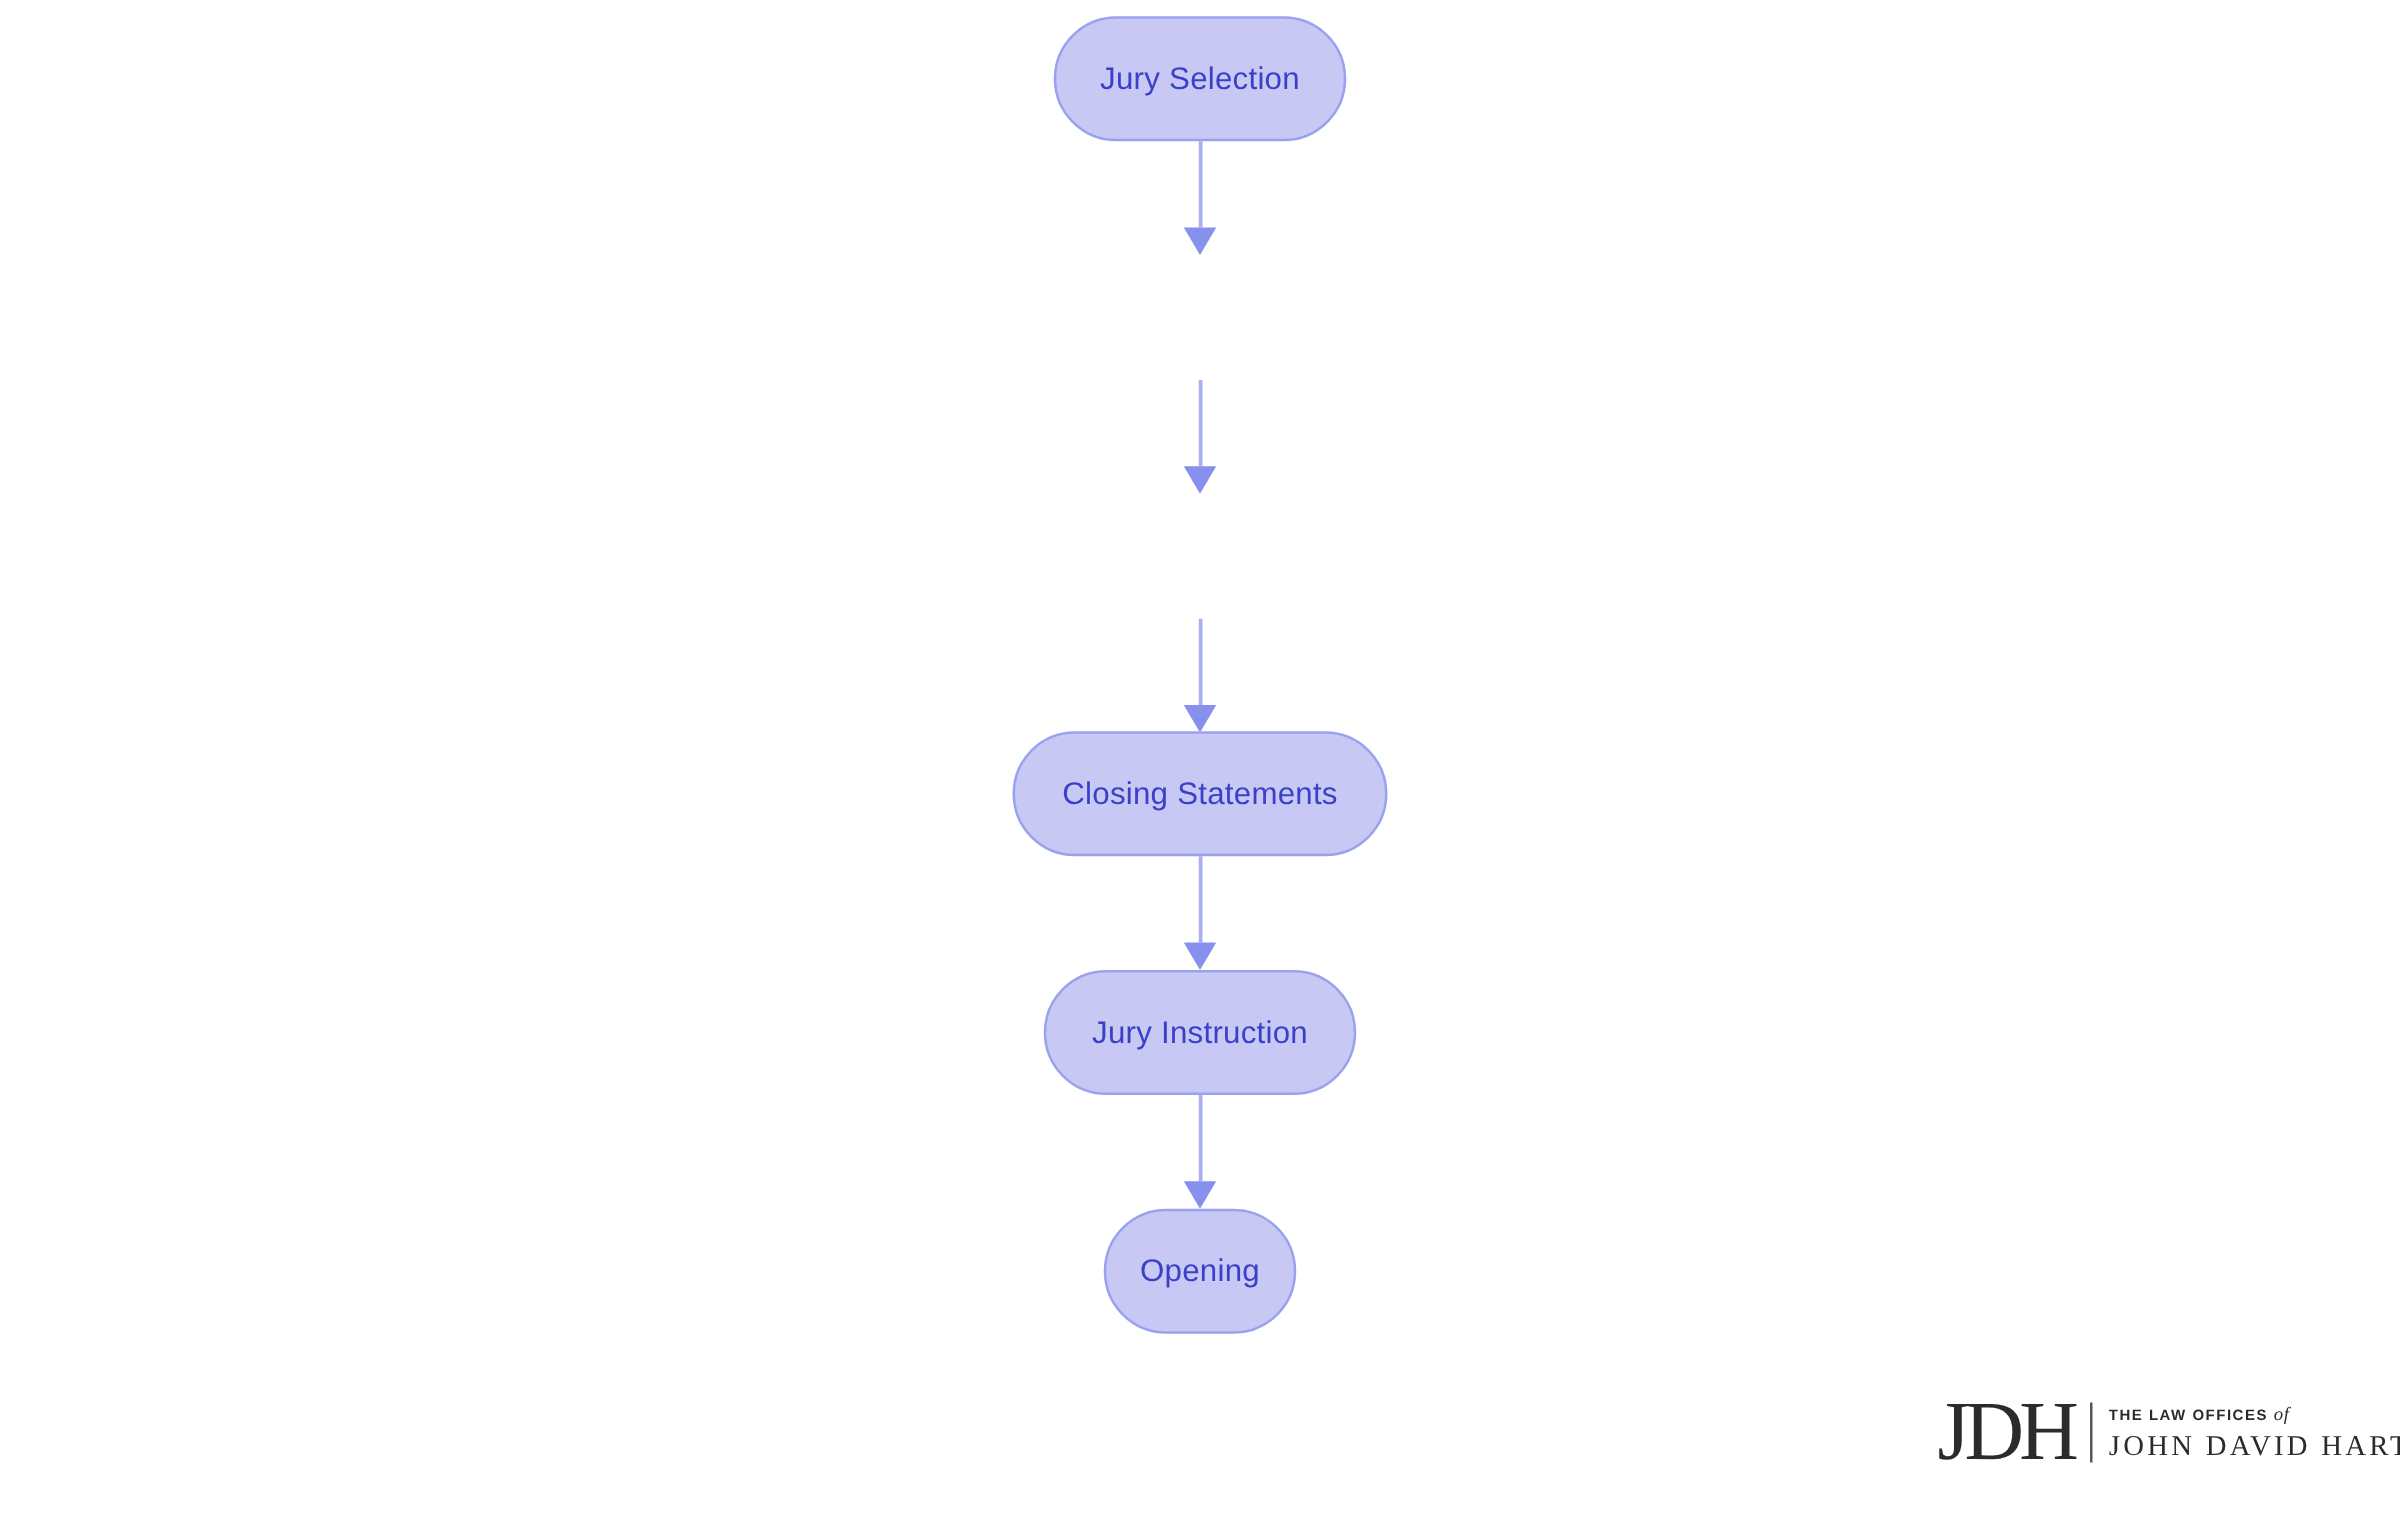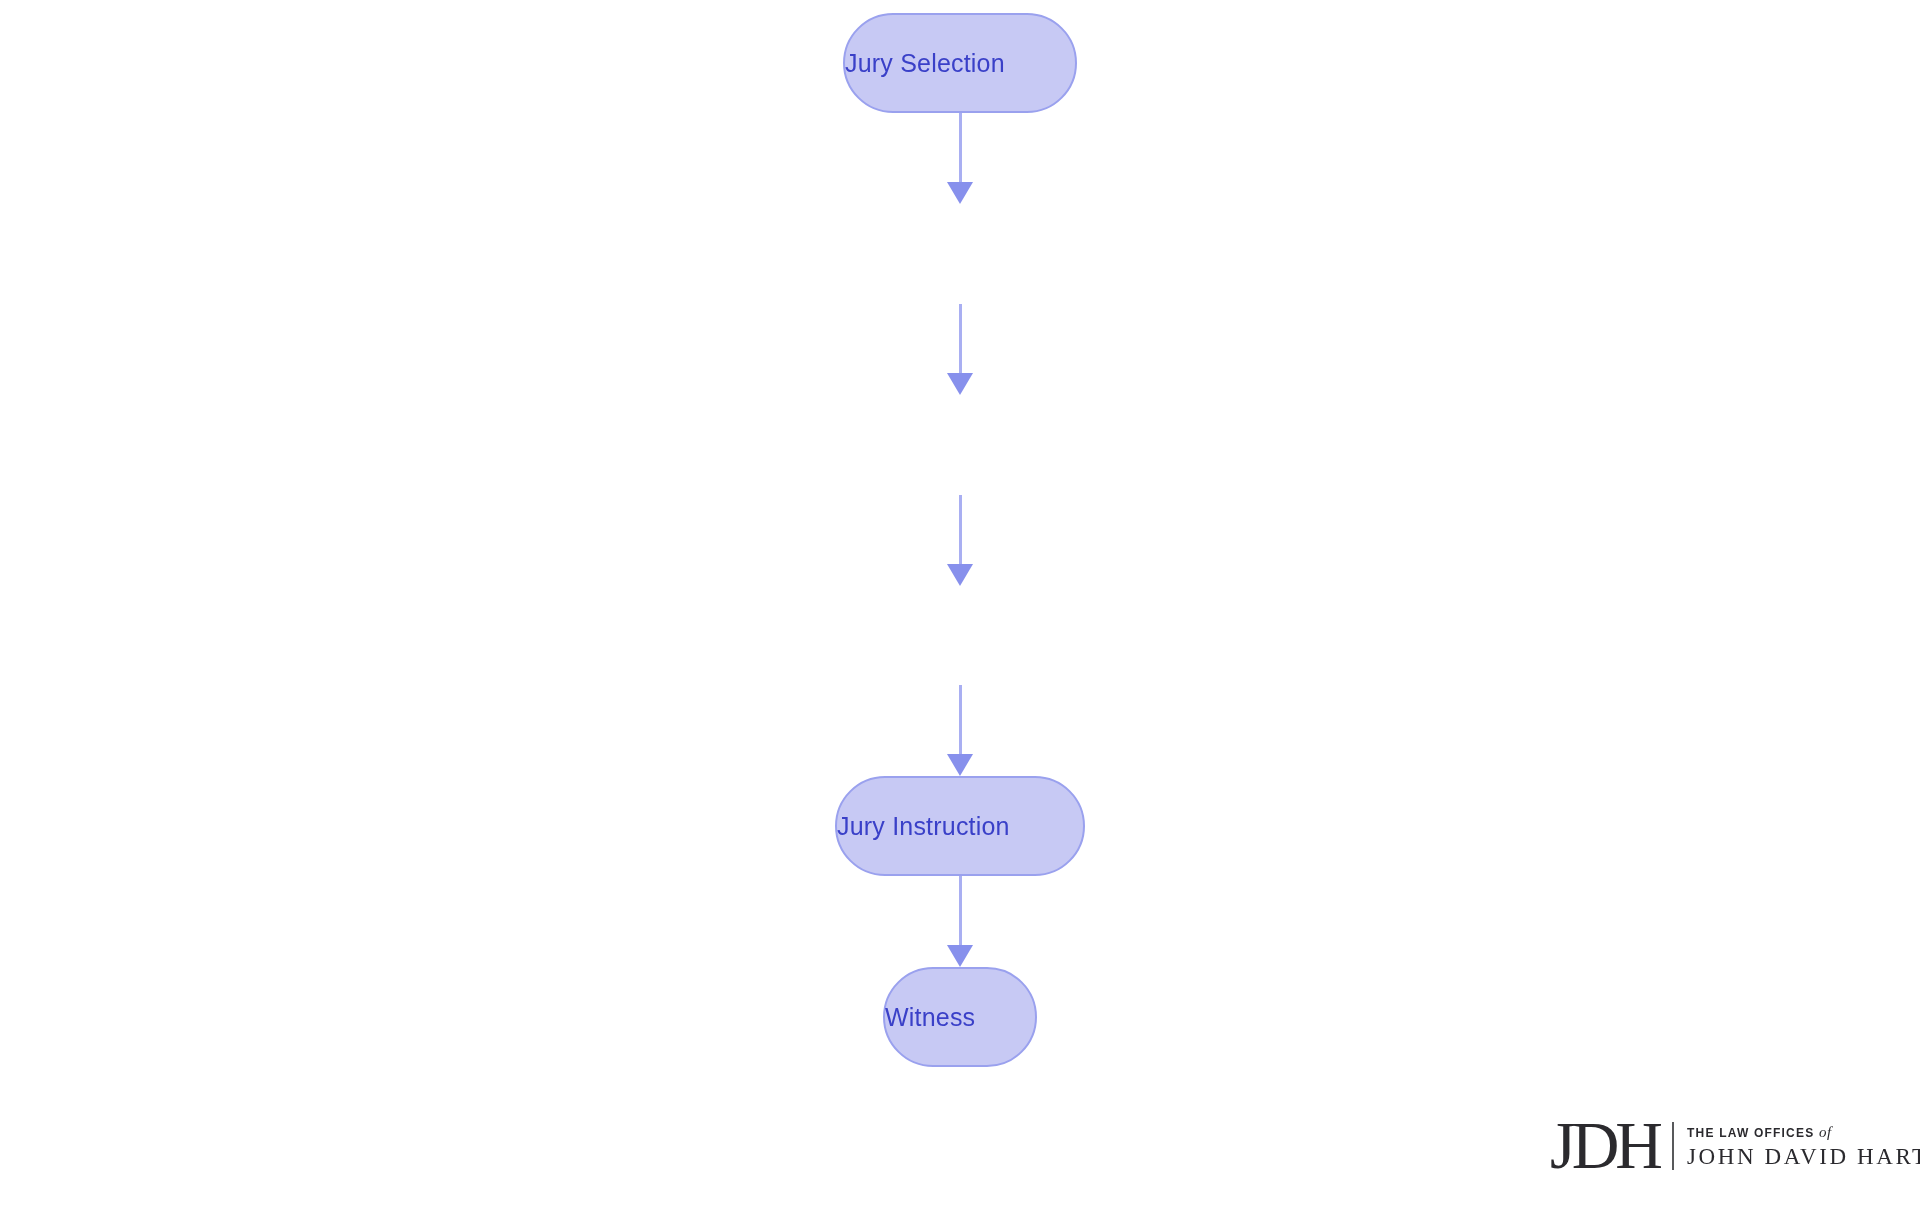--- a/index.html
+++ b/index.html
@@ -21,20 +21,21 @@
   
   .node {
     position: absolute;
     height: 100px;
     border-radius: 50px;
     background: #c7c9f4;
     border: 2px solid #9aa1ee;
     box-sizing: border-box;
     display: flex;
     align-items: center;
+    justify-content: center;
   }
   .node span {
     color: #3a40c8;
     font-size: 25px;
     letter-spacing: 0.2px;
     white-space: nowrap;
   }
   .n1 { left: 843px; top: 13px;  width: 234px; }
   .n2 { left: 803px; top: 204px; width: 314px; }
   .n3 { left: 679px; top: 395px; width: 562px; }
@@ -143,37 +144,40 @@
     <div class="shaft"></div>
     <div class="head"></div>
   </div>
 
 
   <div class="arrow a3">
     <div class="shaft"></div>
     <div class="head"></div>
   </div>
 
+  <div class="node n4">
+    <span>Closing Statements</span>
+  </div>
 
   <div class="arrow a4">
     <div class="shaft"></div>
     <div class="head"></div>
   </div>
 
   <div class="node n5">
     <span>Jury Instruction</span>
   </div>
 
   <div class="arrow a5">
     <div class="shaft"></div>
     <div class="head"></div>
   </div>
 
   <div class="node n6">
-    <span>Witness</span>
+    <span>Opening</span>
   </div>
 
   <div class="logo">
     <div class="monogram">JDH</div>
     <div class="divider"></div>
     <div class="text-block">
       <div class="tagline"><span>THE LAW OFFICES</span> <span class="of">of</span></div>
       <div class="firm-name">JOHN DAVID HART</div>
     </div>
   </div>

